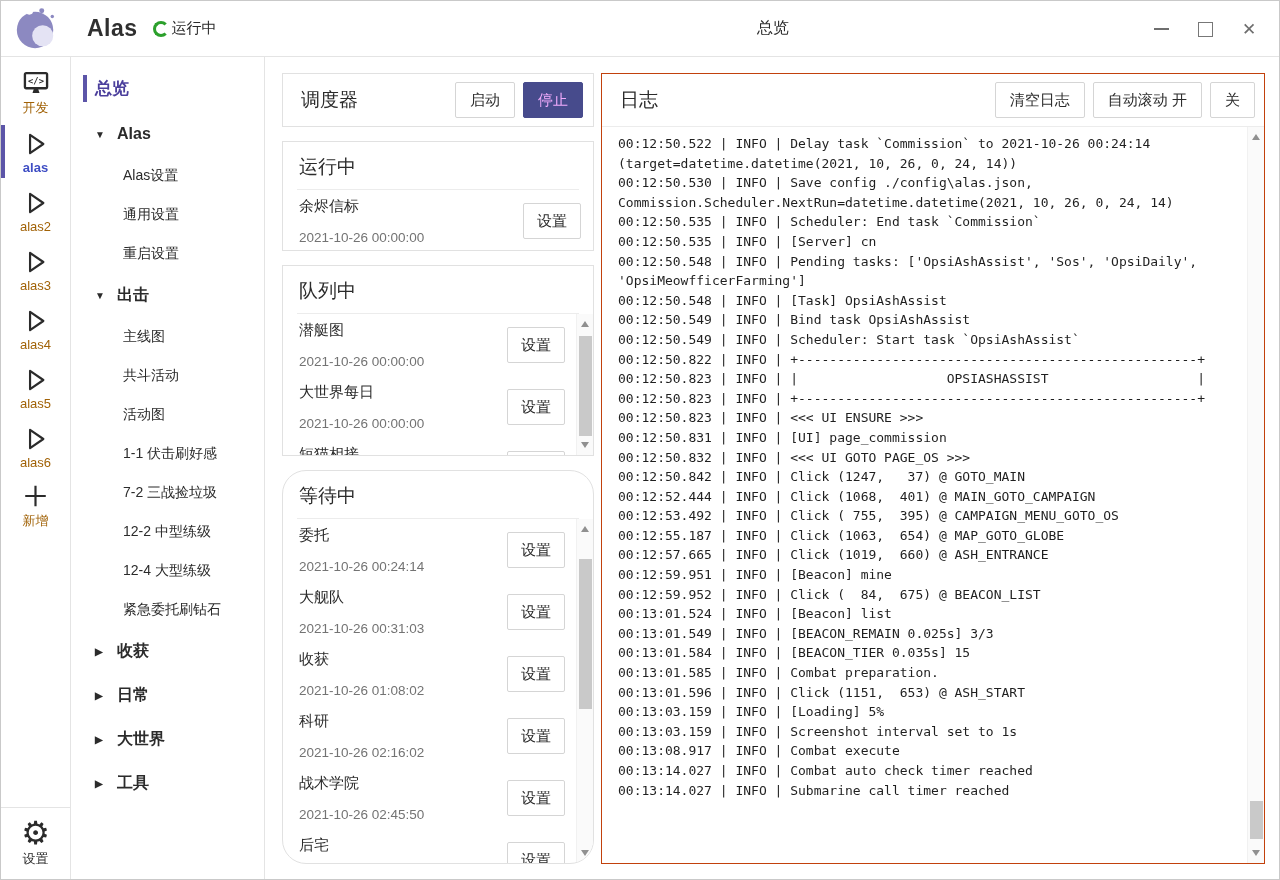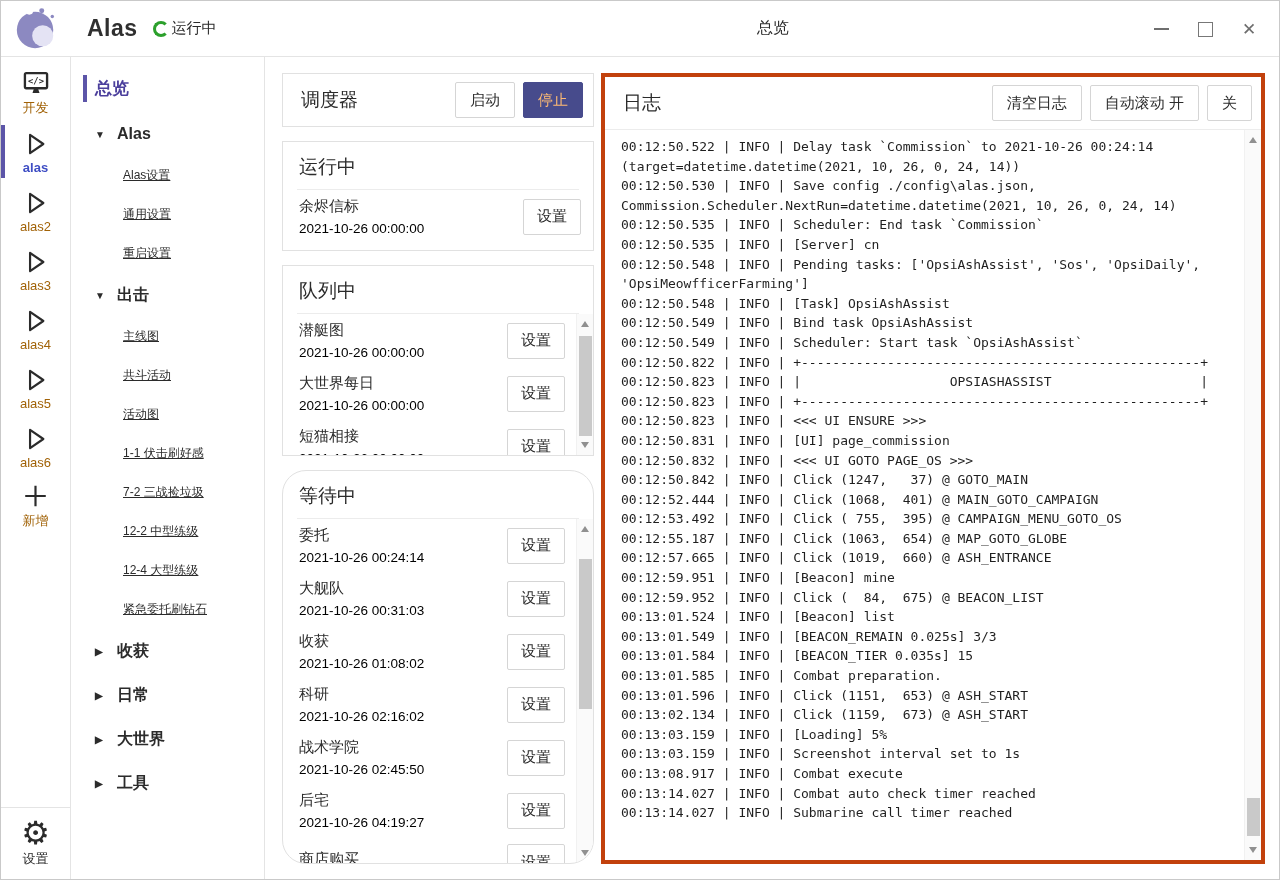--- a/index.html
+++ b/index.html
@@ -41,50 +41,50 @@
   .gear-glyph { font-size:32px; line-height:34px; color:#2b2b2b; }
   .rail-bottom .label { font-size:13px; color:#2b2b2b; }
 
   
   .menu { width:194px; border-right:1px solid #e4e4e4; padding-top:12px; overflow:hidden; }
   .menu-overview { position:relative; margin:2px 0 6px; padding:6px 0 6px 24px; font-size:17px; font-weight:700; color:#4b3f9c; cursor:pointer; }
   .menu-overview::before { content:""; position:absolute; left:12px; top:4px; bottom:4px; width:4px; background:#5c55a8; }
   .menu-row { display:flex; align-items:center; padding-left:24px; cursor:pointer; }
   .menu-row .caret { width:22px; font-size:10px; color:#2b2b2b; }
   .row-group { font-weight:700; font-size:16px; height:44px; }
-  .row-child { font-size:12px; height:39px; padding-left:30px;text-decoration:underline; }
+  .row-child { font-size:14px; height:39px; padding-left:30px; }
 
   
   .middle { width:336px; padding:16px 7px 16px 17px; display:flex; flex-direction:column; gap:14px; }
   .card { border:1px solid #e1e1e1; background:#fff; }
   .scheduler-card { height:54px; display:flex; align-items:center; padding:0 10px 0 18px; flex:none; }
   .scheduler-title { font-size:19px; flex:1; }
   .btn { height:36px; border:1px solid #d5d5d5; background:#fff; font-size:15px; color:#2b2b2b; padding:0 14px; border-radius:2px; font-family:inherit; cursor:pointer; }
-  .btn-stop { background:#474b8c; border-color:#474b8c; color:#fdba74; margin-left:8px; }
+  .btn-stop { background:#474b8c; border-color:#474b8c; color:#f0abfc; margin-left:8px; }
   .card-title { font-size:19px; color:#2b2b2b; padding:12px 16px 9px; }
   .divider { border-top:1px solid #ececec; margin:0 14px; }
   .task-row { display:flex; align-items:center; padding:7px 12px 7px 16px; }
   .task-info { flex:1; min-width:0; }
   .task-name { font-size:15px; color:#2b2b2b; }
-  .task-time { font-size:13.5px; color:#000000; margin-top:5px; }
+  .task-time { font-size:13.5px; color:#737373; margin-top:14px; }
   .btn-settings { width:58px; padding:0; flex:none; }
   .running-card { height:110px; flex:none; }
   .pending-card { height:191px; flex:none; display:flex; flex-direction:column; overflow:hidden; }
   .waiting-card { flex:1; display:flex; flex-direction:column; overflow:hidden;border-radius:24px; }
   .list-wrap { position:relative; flex:1; overflow:hidden; }
   .list-wrap .task-row { padding-right:28px; }
   .scrollbar { position:absolute; right:0; top:0; bottom:0; width:17px; background:#fafafa; border-left:1px solid #f1f1f1; }
   .sb-up { position:absolute; top:7px; left:4px; width:0; height:0; border:4.5px solid transparent; border-bottom:6px solid #909090; border-top:none; }
   .sb-down { position:absolute; bottom:7px; left:4px; width:0; height:0; border:4.5px solid transparent; border-top:6px solid #909090; border-bottom:none; }
   .sb-thumb { position:absolute; left:2px; width:13px; background:#c9c9c9; }
   .pending-thumb { top:22px; height:100px; }
   .waiting-thumb { top:40px; height:150px; }
 
   
-  .log-panel { flex:1; margin:16px 14px 16px 0; border:4px solid #c2410c; display:flex; flex-direction:column; min-width:0; background:#fff; }
+  .log-panel { flex:1; margin:16px 14px 16px 0; border:1px solid #c2410c; display:flex; flex-direction:column; min-width:0; background:#fff; }
   .log-header { height:53px; display:flex; align-items:center; padding:0 9px 0 18px; border-bottom:1px solid #ececec; flex:none; }
   .log-title { font-size:19px; flex:1; }
   .log-header .btn { margin-left:8px; }
   .log-body { position:relative; flex:1; overflow:hidden; }
   .log-lines { padding:7px 26px 0 16px; overflow:hidden; height:100%; }
   .log-line { font-family:"DejaVu Sans Mono","Liberation Mono",monospace; font-size:13px; line-height:19.6px; white-space:pre; color:#1f1f1f; }
   .log-thumb { bottom:24px; height:38px; }
 </style>
 </head>
 <body>
@@ -483,21 +483,20 @@
           <div class="log-line">00:13:01.524 | INFO | [Beacon] list</div>
 
           <div class="log-line">00:13:01.549 | INFO | [BEACON_REMAIN 0.025s] 3/3</div>
 
           <div class="log-line">00:13:01.584 | INFO | [BEACON_TIER 0.035s] 15</div>
 
           <div class="log-line">00:13:01.585 | INFO | Combat preparation.</div>
 
           <div class="log-line">00:13:01.596 | INFO | Click (1151,  653) @ ASH_START</div>
 
-          <div class="log-line">00:13:02.134 | INFO | Click (1159,  673) @ ASH_START</div>
 
           <div class="log-line">00:13:03.159 | INFO | [Loading] 5%</div>
 
           <div class="log-line">00:13:03.159 | INFO | Screenshot interval set to 1s</div>
 
           <div class="log-line">00:13:08.917 | INFO | Combat execute</div>
 
           <div class="log-line">00:13:14.027 | INFO | Combat auto check timer reached</div>
 
           <div class="log-line">00:13:14.027 | INFO | Submarine call timer reached</div>

